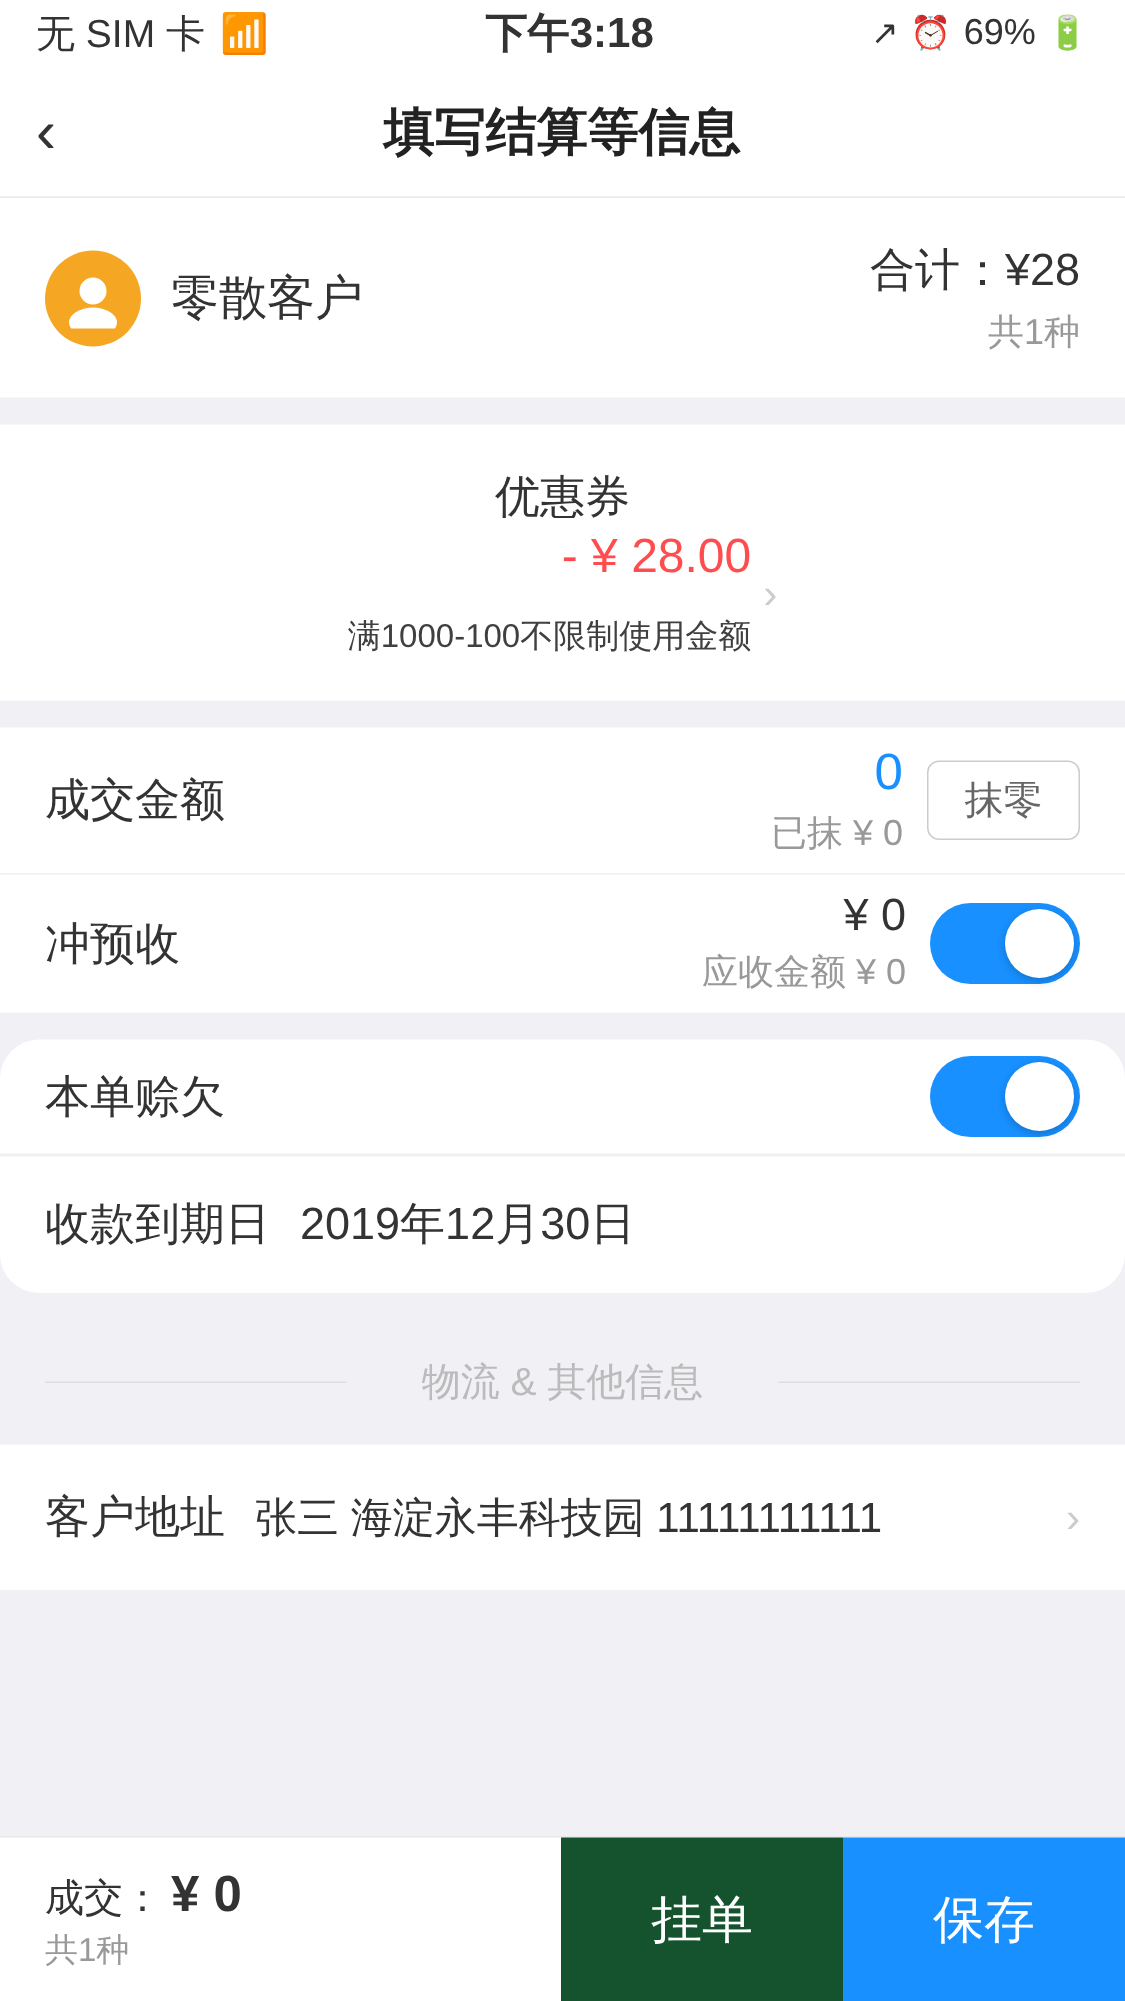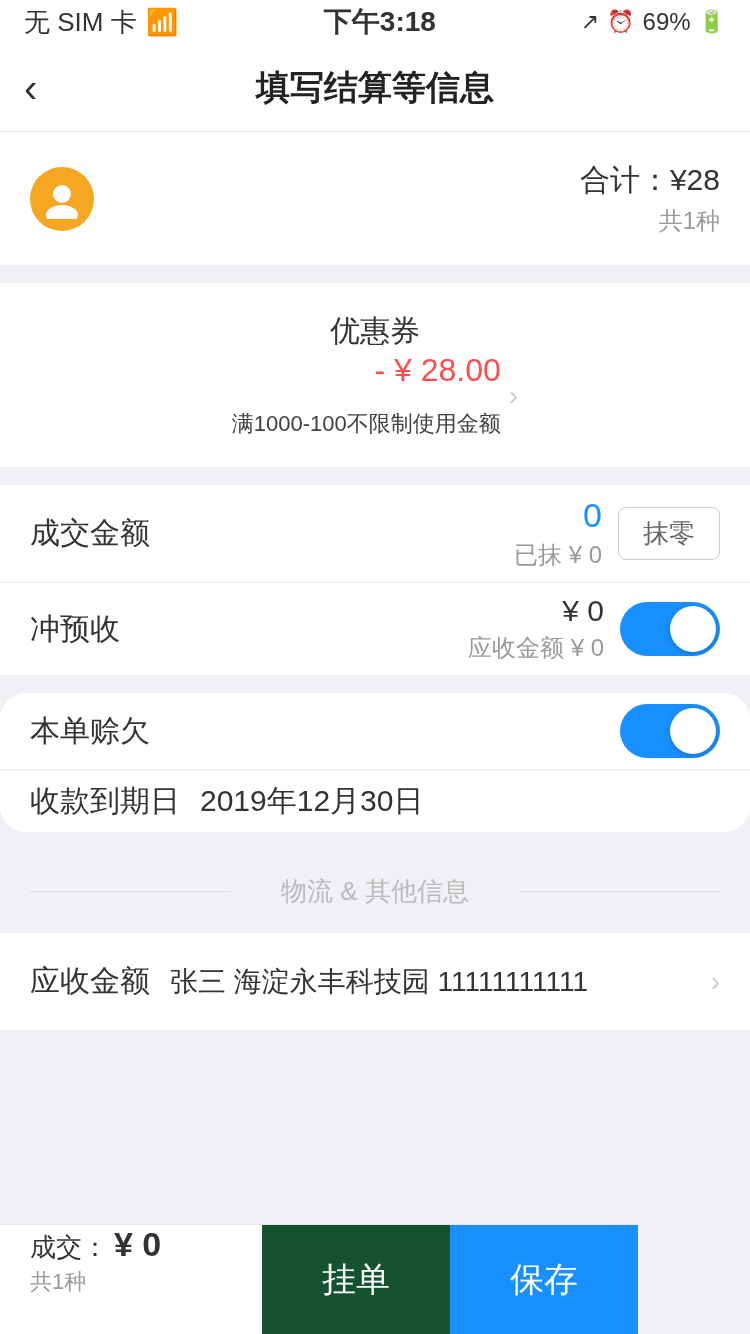--- a/index.html
+++ b/index.html
@@ -221,21 +221,21 @@
       background: #fff;
       margin-bottom: 18px;
       border-radius: 26px;
     }
 
     
     .date-row {
       display: flex;
       align-items: flex-start;
       gap: 20px;
-      padding: 10px 30px;
+      padding: 25px 30px;
     }
     .date-label {
       font-size: 30px;
       color: #333;
     }
     .date-value {
       font-size: 30px;
       color: #333;
     }
 
@@ -278,24 +278,24 @@
       font-size: 28px;
       color: #333;
       flex: 1;
     }
 
     
     .bottom-bar {
       position: fixed;
       bottom: 0;
       left: 0;
-      width: 638px;
+      width: 750px;
       height: 110px;
       display: flex;
-      align-items: flex-start;
+      align-items: center;
       background: #fff;
       border-top: 1px solid #e8e8e8;
     }
     .bottom-summary {
       flex: 1;
       padding: 0 30px;
     }
     .bottom-deal-row {
       display: flex;
       align-items: baseline;
@@ -354,20 +354,21 @@
 <div class="content">
 
   <div class="customer-section">
     <div class="customer-left">
       <div class="avatar">
         <svg width="40" height="40" viewBox="0 0 40 40">
           <circle cx="20" cy="15" r="9" fill="white"></circle>
           <ellipse cx="20" cy="36" rx="16" ry="10" fill="white"></ellipse>
         </svg>
       </div>
+      <span class="customer-name">零散客户</span>
     </div>
     <div class="customer-right">
       <div class="total-price">合计：¥28</div>
       <div class="total-count">共1种</div>
     </div>
   </div>
 
   <div class="coupon-section">
     <span class="coupon-label">优惠券</span>
     <div class="coupon-right">
@@ -424,21 +425,21 @@
     </div>
   </div>
 
   <div class="section-divider">
     <div class="divider-line"></div>
     <span class="divider-text">物流 &amp; 其他信息</span>
     <div class="divider-line"></div>
   </div>
 
   <div class="address-section">
-    <span class="address-label">应收金额</span>
+    <span class="address-label">客户地址</span>
     <span class="address-value">张三 海淀永丰科技园 11111111111</span>
     <span class="chevron-right">›</span>
   </div>
 
 </div>
 
 <div class="bottom-bar">
   <div class="bottom-summary">
     <div class="bottom-deal-row">
       <span class="deal-label">成交：</span>

